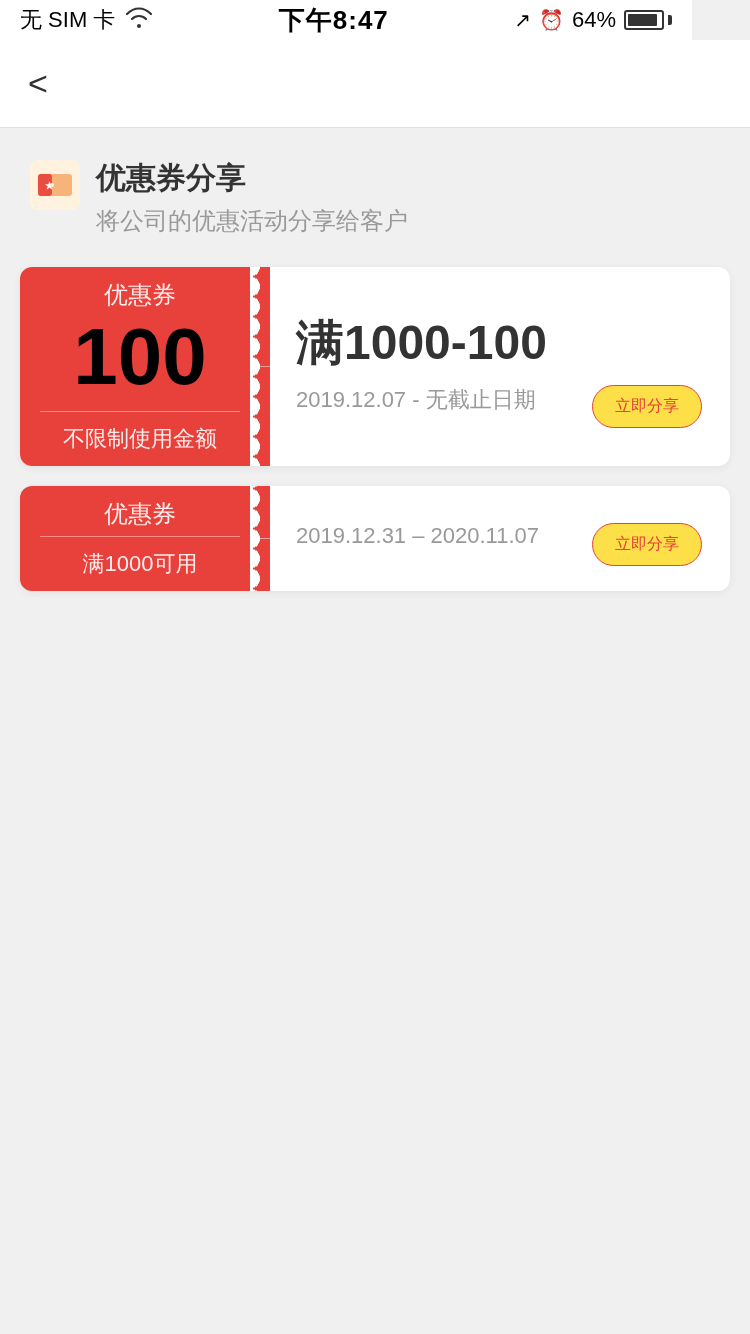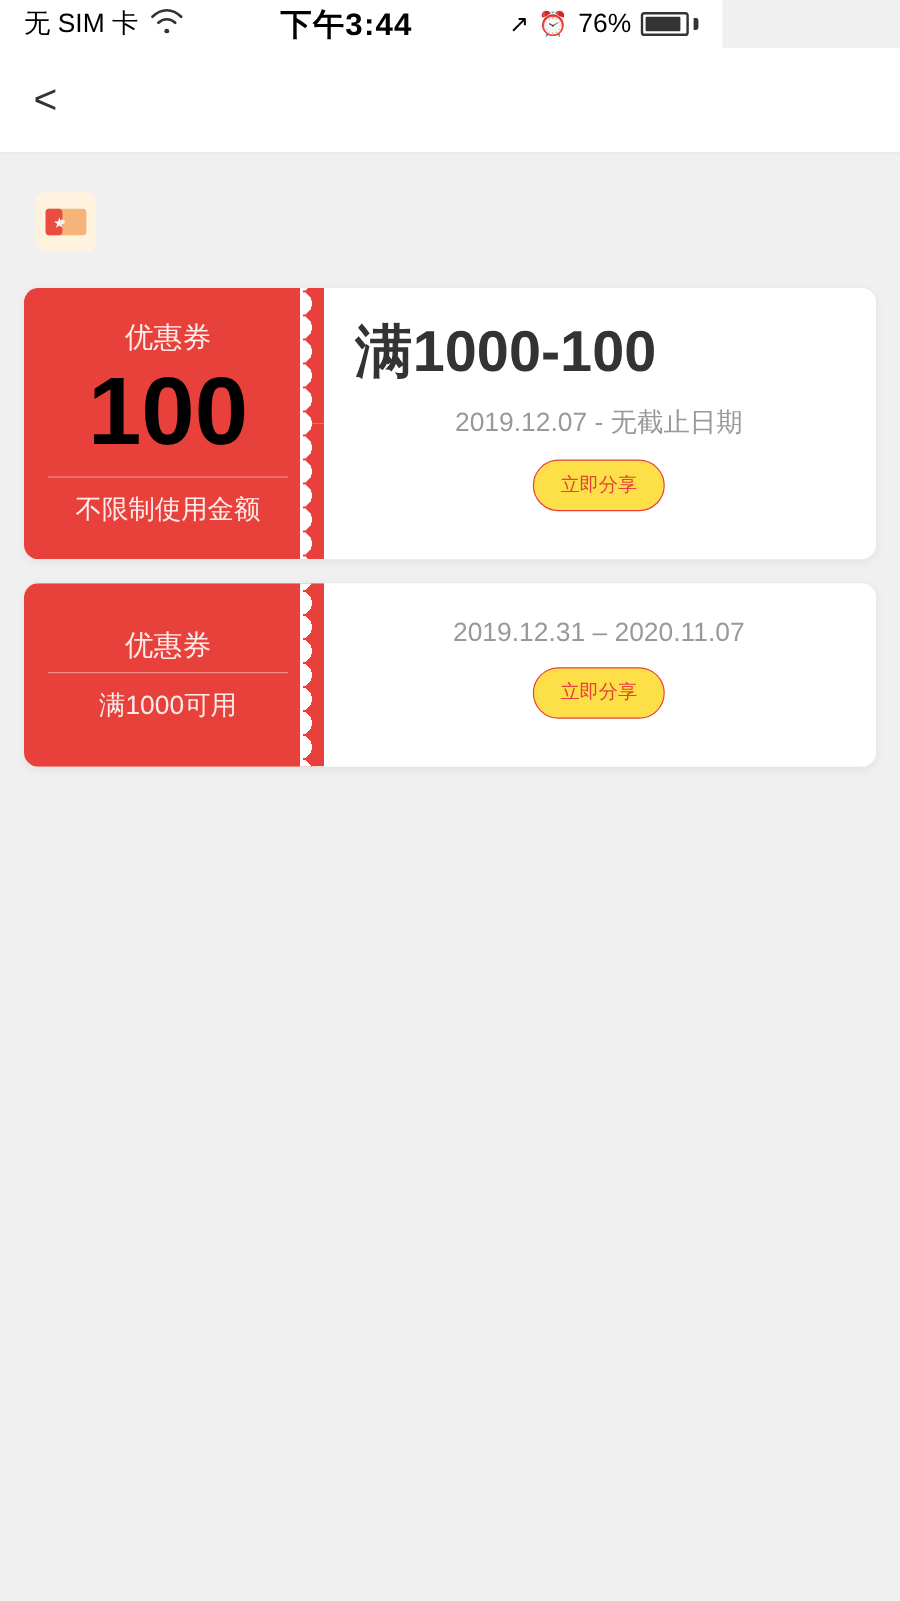--- a/index.html
+++ b/index.html
@@ -8,21 +8,21 @@
     body {
       width: 750px;
       min-height: 1334px;
       font-family: -apple-system, 'PingFang SC', 'Helvetica Neue', sans-serif;
       background: #f0f0f0;
       overflow-x: hidden;
     }
 
     
     .status-bar {
-      width: 602px;
+      width: 692px;
       height: 40px;
       background: #fff;
       display: flex;
       align-items: center;
       justify-content: space-between;
       padding: 0 20px;
       font-size: 24px;
       font-weight: 500;
     }
     .status-left {
@@ -192,37 +192,36 @@
     }
     .coupon-condition {
       font-size: 22px;
       color: rgba(255,255,255,0.9);
       text-align: right;
     }
 
     
     .coupon-right {
       flex: 1;
-      padding: 28px 28px 40px 36px;
+      padding: 28px 28px 16px 36px;
       display: flex;
       flex-direction: column;
       justify-content: center;
       gap: 16px;
     }
     .coupon-name {
       font-size: 48px;
       font-weight: 700;
       color: #333;
       line-height: 1.1;
     }
     .coupon-meta {
       display: flex;
-      align-items: center;
+      align-items: flex-start;
       gap: 16px;
-      flex-direction: column;
     }
     .coupon-date {
       font-size: 22px;
       color: #999;
       flex: 1;
     }
     .share-btn {
       padding: 10px 22px;
       border: 1.5px solid #e8403a;
       border-radius: 30px;
@@ -247,25 +246,25 @@
   <div class="status-left">
     <span>无 SIM 卡</span>
     <span>
       <svg width="28" height="22" viewBox="0 0 28 22">
         <path d="M14 18a2 2 0 1 1 0 4 2 2 0 0 1 0-4z" fill="#333"></path>
         <path d="M7 13c1.9-1.9 4.5-3 7-3s5.1 1.1 7 3" stroke="#333" stroke-width="2.2" fill="none" stroke-linecap="round"></path>
         <path d="M2 8C5.7 4.3 9.7 2.5 14 2.5S22.3 4.3 26 8" stroke="#333" stroke-width="2.2" fill="none" stroke-linecap="round"></path>
       </svg>
     </span>
   </div>
-  <div class="status-center">下午3:44</div>
+  <div class="status-center">下午8:47</div>
   <div class="status-right">
     <span style="font-size:20px;">↗</span>
     <span style="font-size:20px;">⏰</span>
-    <span>76%</span>
+    <span>64%</span>
     <span class="battery-icon">
       <span class="battery-body">
         <span class="battery-fill"></span>
       </span>
       <span class="battery-tip"></span>
     </span>
   </div>
 </div>
 
 <div class="nav-bar">
@@ -274,20 +273,24 @@
 
 <div class="section-header">
   <div class="section-icon">
     <svg width="50" height="50" viewBox="0 0 50 50">
       <rect width="50" height="50" rx="8" fill="#fff3e0"></rect>
       <rect x="8" y="14" width="34" height="22" rx="3" fill="#f4a460" opacity="0.8"></rect>
       <rect x="8" y="14" width="14" height="22" rx="3" fill="#e8403a" opacity="0.9"></rect>
       <text x="15" y="29" font-size="10" fill="#fff" font-weight="bold">★</text>
       <circle cx="22" cy="25" r="2" fill="#f0f0f0"></circle>
     </svg>
+  </div>
+  <div class="section-text-block">
+    <div class="section-title">优惠券分享</div>
+    <div class="section-subtitle">将公司的优惠活动分享给客户</div>
   </div>
 </div>
 
 <div class="coupon-list">
 
   <div class="coupon-card">
     <div class="coupon-left">
       <span class="coupon-label">优惠券</span>
       <span class="coupon-amount">100</span>
       <div class="coupon-divider"></div>

